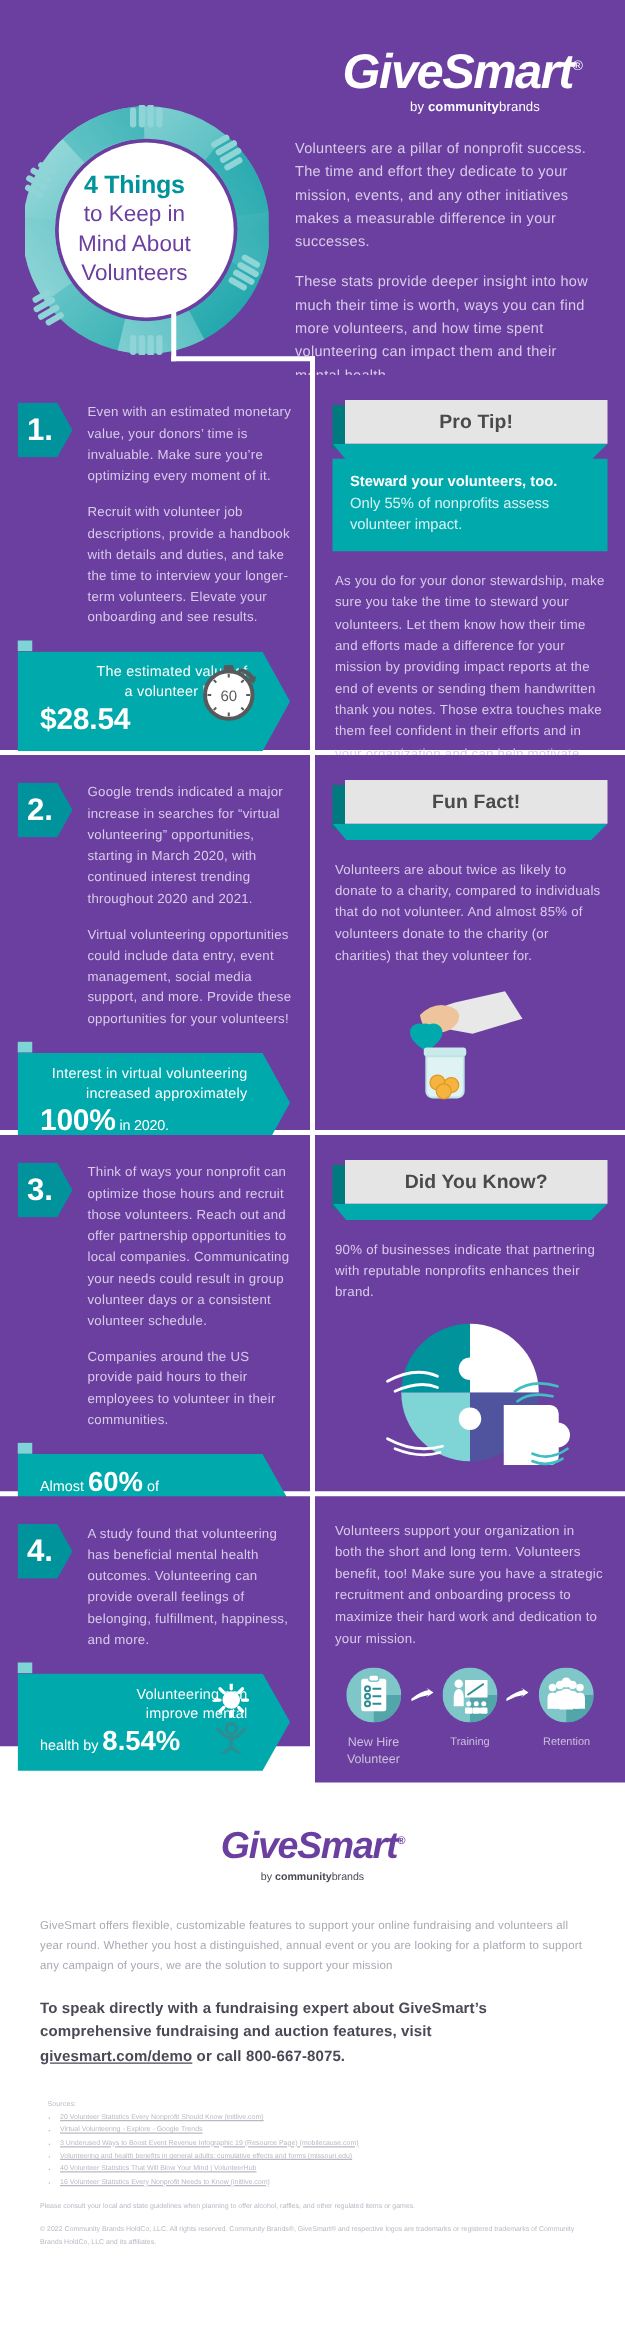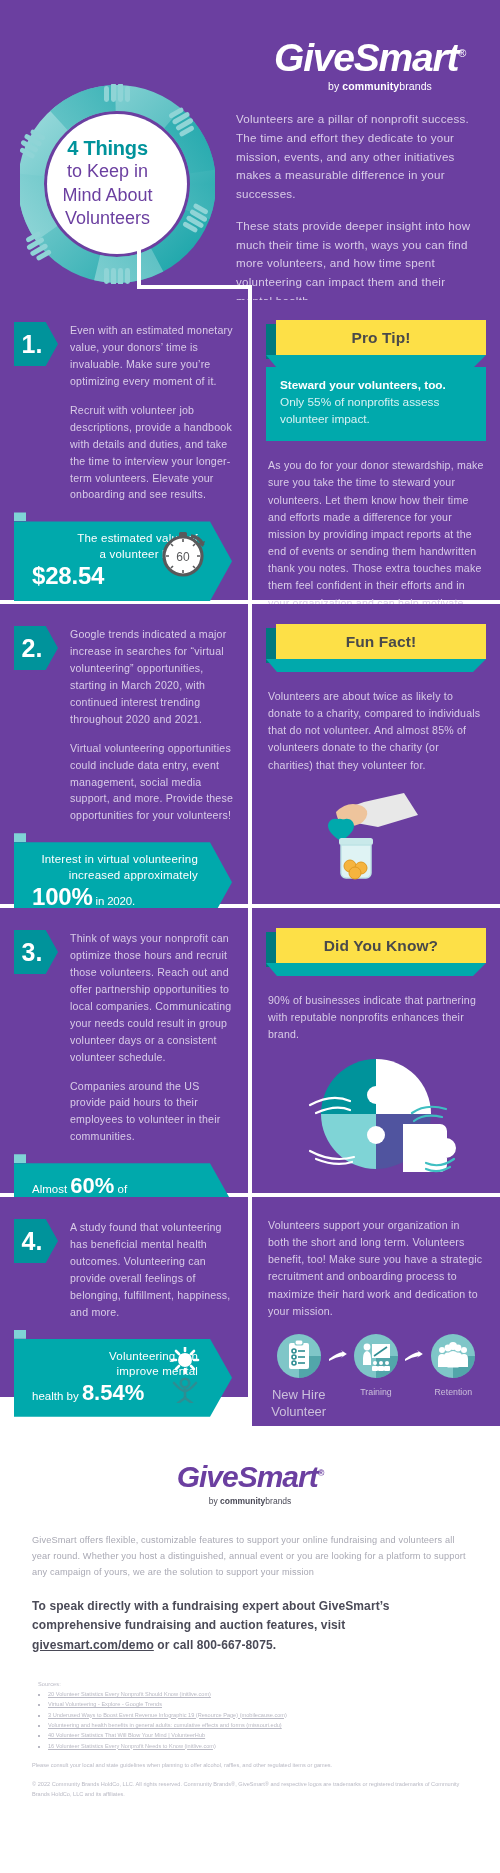--- a/index.html
+++ b/index.html
@@ -76,21 +76,21 @@
   .ribbon-big .sm{font-size:11.5px;font-weight:normal;}
   .ribbon-inline{font-size:11.5px;}
   .ribbon-inline .big{font-size:22px;font-weight:bold;}
 
   .ribbon-icon{position:absolute;pointer-events:none;}
 
   
   .callout{margin:20px 14px 0 14px;position:relative;}
   .callout-top{position:relative;height:48px;}
   .callout-face{
-    position:absolute;left:10px;top:0;right:0;height:35px;background:#fde047;
+    position:absolute;left:10px;top:0;right:0;height:35px;background:#e5e5e5;
     display:flex;align-items:center;justify-content:center;
   }
   .callout-title{color:#4A4A4A;font-size:15.5px;font-weight:bold;letter-spacing:.1px;}
   .callout-side{position:absolute;left:0;top:4px;width:11px;height:35px;background:#00797F;}
   .callout-bottom{position:absolute;left:0;top:35px;right:0;height:13px;background:#00A9AC;
     clip-path:polygon(0 0,100% 0,calc(100% - 13px) 100%, 11px 100%);}
   .callout-body{background:#00A9AC;color:#fff;padding:10px 14px 13px 14px;margin-top:-1px;}
   .callout-body .lead{font-weight:bold;font-size:11.8px;line-height:1.45;}
   .callout-body .sub{font-size:11.8px;line-height:1.45;color:#D6F2F3;}
 
@@ -418,21 +418,21 @@
               <rect x="18" y="6" width="8" height="5" rx="2" fill="#ffffff" stroke="#7FC6C8" stroke-width="1.2"></rect>
               <g fill="none" stroke="#2E8D92" stroke-width="1.6">
                 <circle cx="17" cy="17" r="2"></circle>
                   <circle cx="17" cy="23" r="2"></circle>
                   <circle cx="17" cy="29" r="2"></circle>
                 <line x1="21" y1="17" x2="28" y2="17"></line>
                   <line x1="21" y1="23" x2="28" y2="23"></line>
                   <line x1="21" y1="29" x2="28" y2="29"></line>
               </g>
             </svg>
-            <div style="color:#CBBFDB;font-size:13px;line-height:1.3;margin-top:5px;">
+            <div style="color:#CBBFDB;font-size:10px;line-height:1.3;margin-top:5px;">
               <div>New Hire</div>
               <div>Volunteer</div>
             </div>
           </div>
 
           <svg width="18" height="14" viewBox="0 0 18 14" style="margin-top:16px;">
             <path d="M0 9 q8 -6 14 -7 l-2 -2 l6 4 l-6 4 l2 -2 q-7 1 -14 5z" fill="#ffffff"></path>
           </svg>
 
           <div style="text-align:center;width:58px;">

